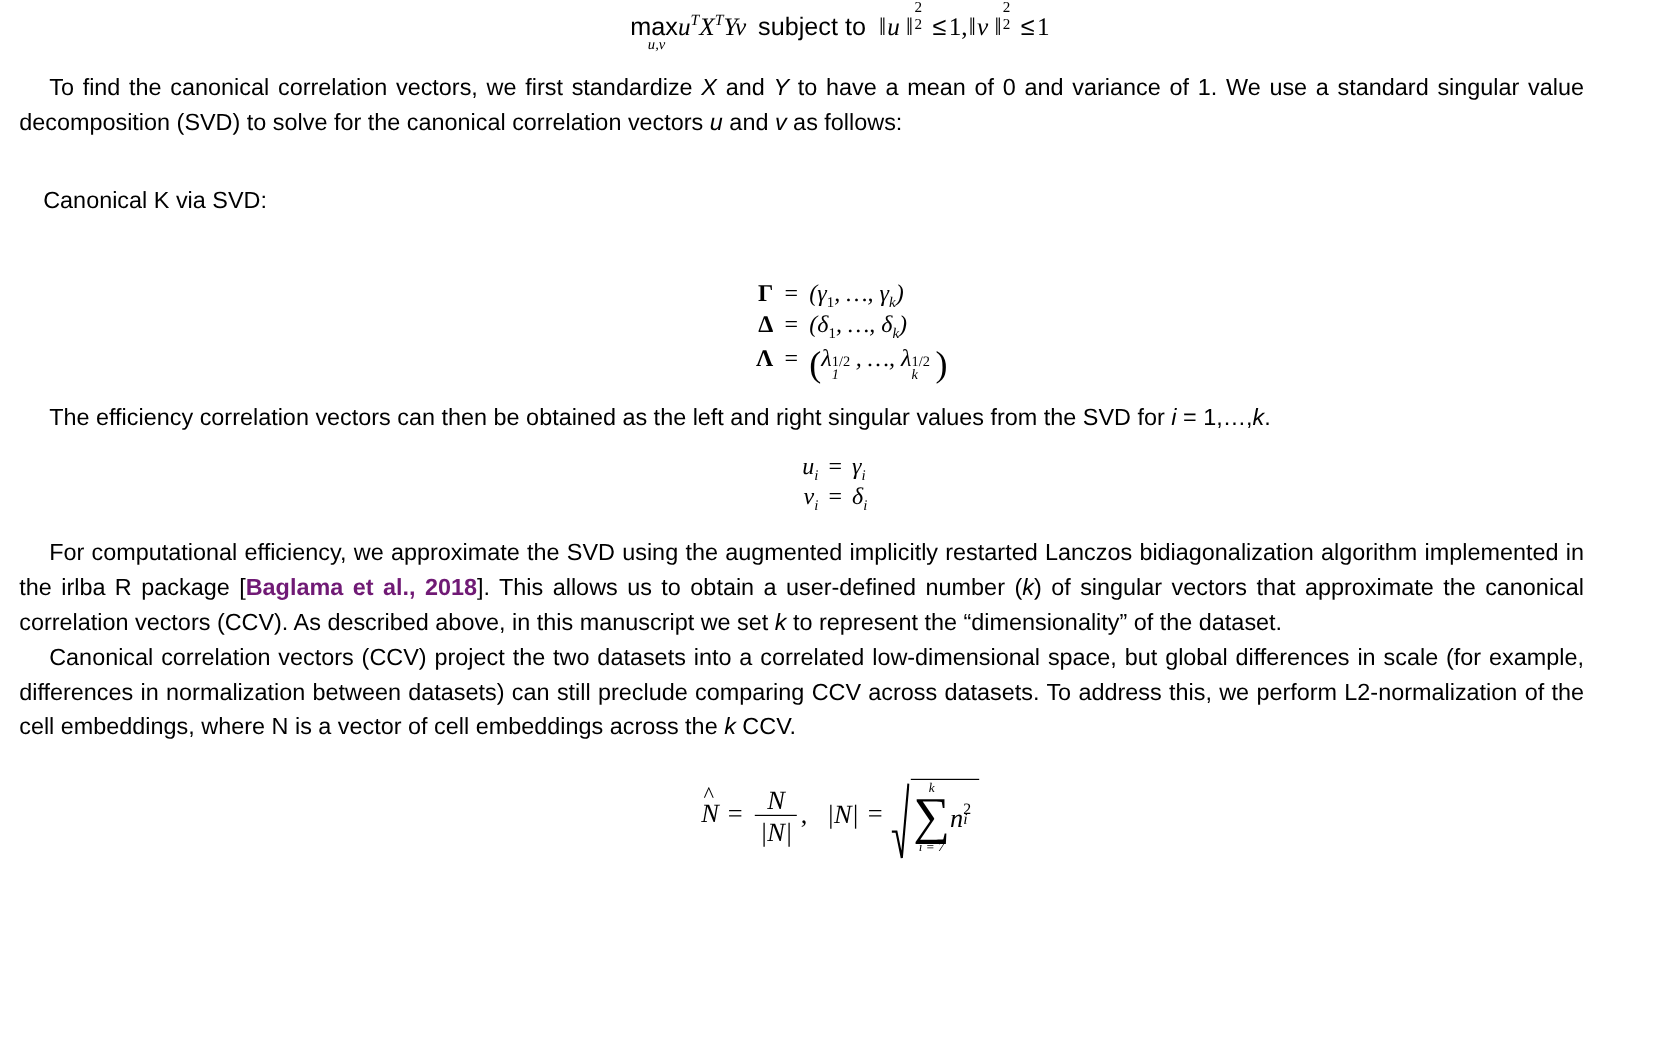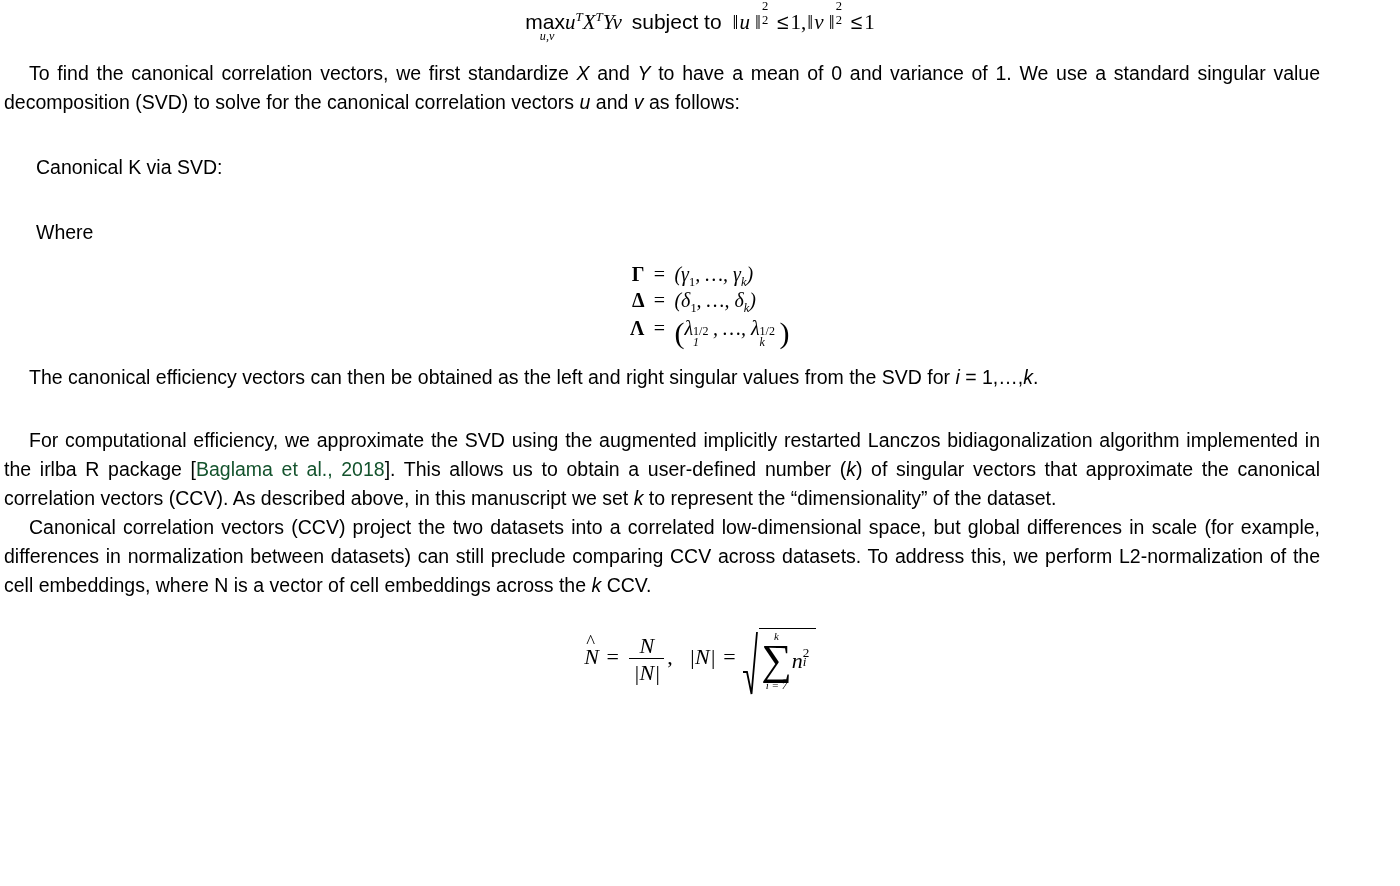--- a/index.html
+++ b/index.html
@@ -22,38 +22,38 @@
     height: 886px;
     padding: 0;
     box-sizing: border-box;
   }
 
   
   .para {
     font-size: 19.5px;
     line-height: 29px;
     margin: 0;
-    padding: 0 80px 0 4px;
+    padding: 0 80px 0 16px;
     text-align: justify;
     text-justify: inter-word;
     color: #000;
   }
   .para.noindent { text-indent: 0; }
   .para.indent  { text-indent: 25px; }
   .para.nojust  { text-align: left; }
 
   .label-line {
     font-size: 19.5px;
     line-height: 29px;
     margin: 0;
     padding-left: 36px;
   }
 
   i, .it { font-style: italic; }
-  .link { color: #14532d; text-decoration: none; }
+  .link { color: #701a75; text-decoration: none; font-weight: bold; }
 
   
   .eq-block {
     width: 100%;
     text-align: center;
     font-size: 21px;
   }
   .math {
     font-family: "Liberation Serif", serif;
     font-style: italic;
@@ -322,38 +322,43 @@
 
   <div class="sp-20"></div>
 
   <div class="label-line">Canonical K via SVD:</div>
 
   <div class="sp-16"></div>
 
 
   <div class="sp-20"></div>
 
-  <div class="label-line">Where</div>
 
   <div class="sp-14"></div>
 
   <div class="greek-defs">
     <div style="display:inline-block;text-align:left">
       <span class="greek-row"><span class="lhs">Γ</span><span class="eqs">=</span><span class="rhs">(<span style="font-style:italic">γ</span><sub class="sbn">1</sub>, …, <span style="font-style:italic">γ</span><sub class="sb">k</sub>)</span></span>
       <span class="greek-row"><span class="lhs">Δ</span><span class="eqs">=</span><span class="rhs">(<span style="font-style:italic">δ</span><sub class="sbn">1</sub>, …, <span style="font-style:italic">δ</span><sub class="sb">k</sub>)</span></span>
       <span class="greek-row" style="line-height:30px"><span class="lhs">Λ</span><span class="eqs">=</span><span class="rhs"><span class="bigparen">(</span><span style="font-style:italic">λ</span><span class="nsq" style="width:0"><span class="sq" style="top:-0.45em;white-space:nowrap">1/2</span><span class="ix" style="top:0.45em">1</span></span><span style="display:inline-block;width:20px"></span>, …, <span style="font-style:italic">λ</span><span class="nsq" style="width:0"><span class="sq" style="top:-0.45em;white-space:nowrap">1/2</span><span class="ix" style="top:0.45em">k</span></span><span style="display:inline-block;width:20px"></span><span class="bigparen">)</span></span></span>
     </div>
   </div>
 
   <div class="sp-20"></div>
 
-  <p class="para noindent nojust" style="text-indent:25px"><span>The canonical efficiency vectors can then be obtained as the left and right singular values from the SVD for </span><i>i</i><span> =  1,…,</span><i>k</i><span>.</span></p>
+  <p class="para noindent nojust" style="text-indent:25px"><span>The efficiency correlation vectors can then be obtained as the left and right singular values from the SVD for </span><i>i</i><span> =  1,…,</span><i>k</i><span>.</span></p>
 
   <div class="sp-14"></div>
 
+  <div class="greek-defs">
+    <div style="display:inline-block;text-align:left">
+      <span class="uv-row"><span class="lhs"><span>u</span><sub class="sb">i</sub></span><span class="eqs">=</span><span class="rhs"><span>γ</span><sub class="sb">i</sub></span></span>
+      <span class="uv-row"><span class="lhs"><span>v</span><sub class="sb">i</sub></span><span class="eqs">=</span><span class="rhs"><span>δ</span><sub class="sb">i</sub></span></span>
+    </div>
+  </div>
 
   <div class="sp-20"></div>
 
   <p class="para indent"><span>For computational efficiency, we approximate the SVD using the augmented implicitly restarted Lanczos bidiagonalization algorithm implemented in the irlba R package [</span><a href="#" class="link">Baglama et al., 2018</a><span>]. This allows us to obtain a user-defined number (</span><i>k</i><span>) of singular vectors that approximate the canonical correlation vectors (CCV). As described above, in this manuscript we set </span><i>k</i><span> to represent the “dimensionality” of the dataset.</span></p>
 
   <p class="para indent"><span>Canonical correlation vectors (CCV) project the two datasets into a correlated low-dimensional space, but global differences in scale (for example, differences in normalization between datasets) can still preclude comparing CCV across datasets. To address this, we perform L2-normalization of the cell embeddings, where N is a vector of cell embeddings across the </span><i>k</i><span> CCV.</span></p>
 
   <div class="sp-28"></div>
 
   <div class="final-eq">

